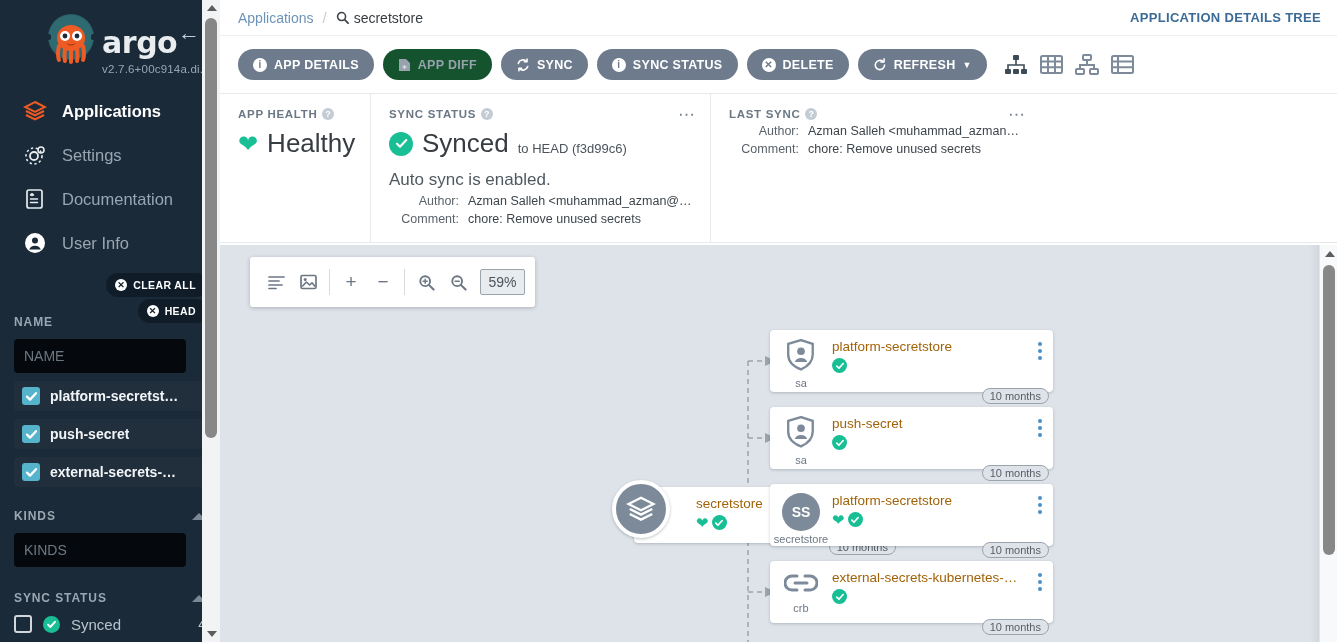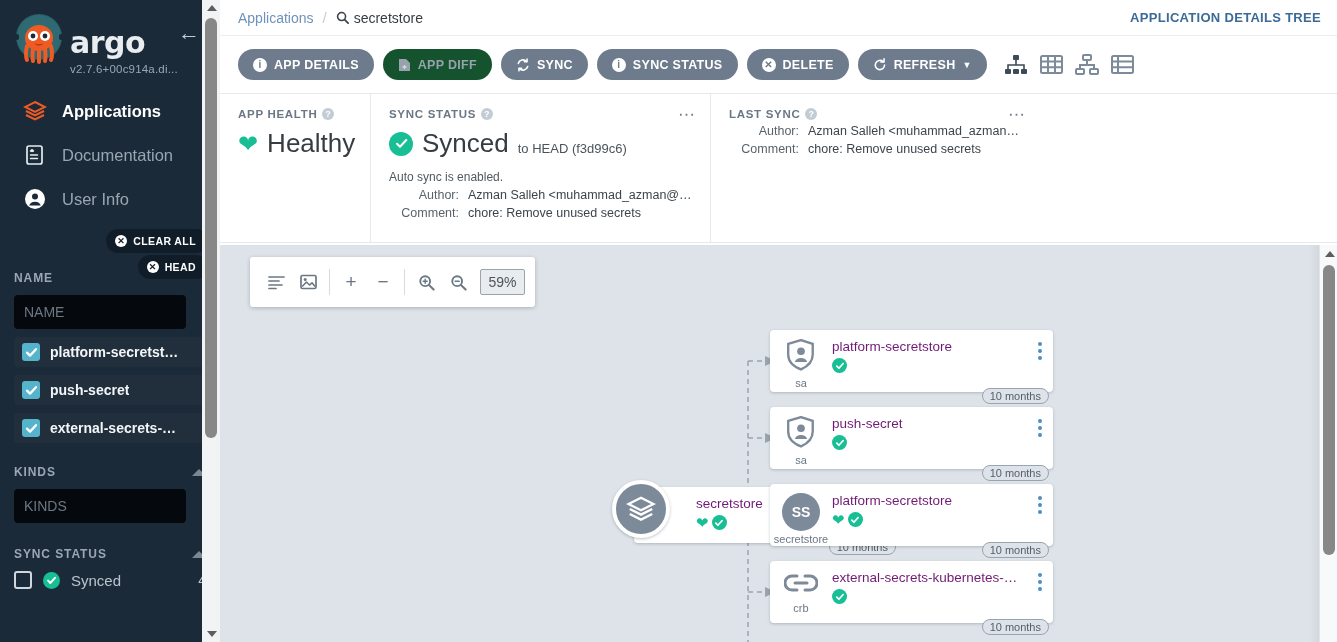--- a/index.html
+++ b/index.html
@@ -12,21 +12,21 @@
   .app { display: flex; width: 1337px; height: 642px; position: relative; }
 
   
   .sidebar {
     width: 220px; height: 642px;
     background: #1b2a38;
     position: relative;
     flex: 0 0 220px;
     overflow: hidden;
   }
-  .sb-head { display: flex; align-items: flex-start; padding: 12px 10px 0 10px; position: relative; }
+  .sb-head { display: flex; align-items: flex-start; padding: 12px 10px 0 10px; position: relative; justify-content: flex-end; }
   .logo-wrap { width: 58px; height: 58px; position: relative; flex: 0 0 58px; }
   .logo-circle {
     position: absolute; left: 6px; top: 2px; width: 46px; height: 46px;
     border-radius: 50%; background: #2a6068;
   }
   .logo-svg { position: absolute; left: 0; top: 0; }
   .brand-block { padding-top: 16px; margin-left: 2px; }
   .brand-name { font-size: 30px; font-weight: 700; color: #e9edf0; letter-spacing: -0.5px; line-height: 1;
                 font-family: "DejaVu Sans", sans-serif; }
   .brand-ver { font-size: 11.5px; color: #9aa7b2; margin-top: 5px; letter-spacing: .2px; }
@@ -142,21 +142,21 @@
             font-size: 9px; line-height: 12px; text-align: center; font-weight: 700; }
   .card-dots { position: absolute; right: 14px; top: 12px; color: #77838f; font-size: 17px;
                letter-spacing: 1px; cursor: pointer; line-height: 1; }
   .big-row { display: flex; align-items: center; gap: 9px; margin-top: 8px; }
   .big-text { font-size: 26px; color: #363c41; font-weight: 400; }
   .big-text.green { color: #18be94; }
   .sub-rev { font-size: 13px; color: #4b545c; padding-top: 9px; }
   .heart { color: #18be94; font-size: 24px; line-height: 1; }
   .ok-big { width: 24px; height: 24px; border-radius: 50%; background: #18be94;
             display: flex; align-items: center; justify-content: center; flex: 0 0 24px; }
-  .note { font-size: 12px; color: #50595f; margin-top: 11px; }
+  .note { font-size: 17px; color: #50595f; margin-top: 11px; }
   .kv { display: flex; font-size: 12.5px; margin-top: 4px; }
   .kv .k { color: #5a636b; width: 70px; text-align: right; flex: 0 0 70px; }
   .kv .v { color: #3d454c; margin-left: 9px; white-space: nowrap; overflow: hidden;
            text-overflow: ellipsis; }
   .succeeded { font-size: 12.5px; color: #50595f; margin-top: 10px; line-height: 1.25; max-width: 290px; }
 
   
   .canvas { position: absolute; left: 0; right: 0; top: 245px; bottom: 0; background: #dee3ea;
             overflow: hidden; }
   .zoom-bar {
@@ -179,21 +179,21 @@
   .node-icon-col { width: 62px; display: flex; flex-direction: column; align-items: center; flex: 0 0 62px; }
   .node-circle {
     width: 38px; height: 38px; border-radius: 50%; background: #7d8a99;
     display: flex; align-items: center; justify-content: center; color: #ffffff;
     font-size: 14px; font-weight: 700;
   }
   .node-circle.big { width: 58px; height: 58px; background: #7d8a99; border: 4px solid #ffffff;
                      box-shadow: 0 1px 3px rgba(40,50,60,.3); }
   .node-kind { font-size: 11px; color: #6b7785; margin-top: 2px; white-space: nowrap; }
   .node-main { flex: 1 1 auto; padding-right: 30px; min-width: 0; }
-  .node-name { font-size: 13.5px; color: #701a75; white-space: nowrap; overflow: hidden;
+  .node-name { font-size: 13.5px; color: #a16207; white-space: nowrap; overflow: hidden;
                text-overflow: ellipsis; }
   .node-badges { display: flex; align-items: center; gap: 3px; margin-top: 4px; }
   .bdg-heart { color: #18be94; font-size: 15px; line-height: 1; }
   .bdg-ok { width: 15px; height: 15px; border-radius: 50%; background: #18be94;
             display: flex; align-items: center; justify-content: center; }
   .node-kebab { position: absolute; right: 11px; top: 12px; display: flex; flex-direction: column;
                 gap: 3px; cursor: pointer; }
   .node-kebab i { width: 4px; height: 4px; border-radius: 50%; background: #4a90c8; display:block; }
   .age-badge {
     position: absolute; right: 4px; bottom: -12px; background: #dee3ea; color: #555e66;
@@ -247,20 +247,30 @@
     <nav class="nav">
       <div class="nav-item active">
         <span class="nav-icon">
           <svg width="24" height="24" viewBox="0 0 24 24">
             <path d="M12 3 L22 8 L12 13 L2 8 Z" fill="none" stroke="#ef5b24" stroke-width="2"></path>
             <path d="M3 12 L12 16.5 L21 12" fill="none" stroke="#ef5b24" stroke-width="2"></path>
             <path d="M3 16 L12 20.5 L21 16" fill="none" stroke="#ef5b24" stroke-width="2"></path>
           </svg>
         </span>
         <span class="nav-label">Applications</span>
+      </div>
+      <div class="nav-item">
+        <span class="nav-icon">
+          <svg width="24" height="24" viewBox="0 0 24 24">
+            <circle cx="11" cy="13" r="4" fill="none" stroke="#e6ebef" stroke-width="1.8"></circle>
+            <circle cx="11" cy="13" r="8" fill="none" stroke="#e6ebef" stroke-width="1.6" stroke-dasharray="2.3 2.6"></circle>
+            <circle cx="18" cy="7" r="3" fill="none" stroke="#e6ebef" stroke-width="1.6"></circle>
+          </svg>
+        </span>
+        <span class="nav-label">Settings</span>
       </div>
       <div class="nav-item">
         <span class="nav-icon">
           <svg width="24" height="24" viewBox="0 0 24 24">
             <rect x="4" y="3" width="15" height="18" rx="2" fill="none" stroke="#e6ebef" stroke-width="1.7"></rect>
             <path d="M7.5 8h3 M7.5 12h7 M7.5 15.5h7" stroke="#e6ebef" stroke-width="1.5" stroke-linecap="round"></path>
             <circle cx="9" cy="7.6" r="1.6" fill="#e6ebef"></circle>
           </svg>
         </span>
         <span class="nav-label">Documentation</span>

